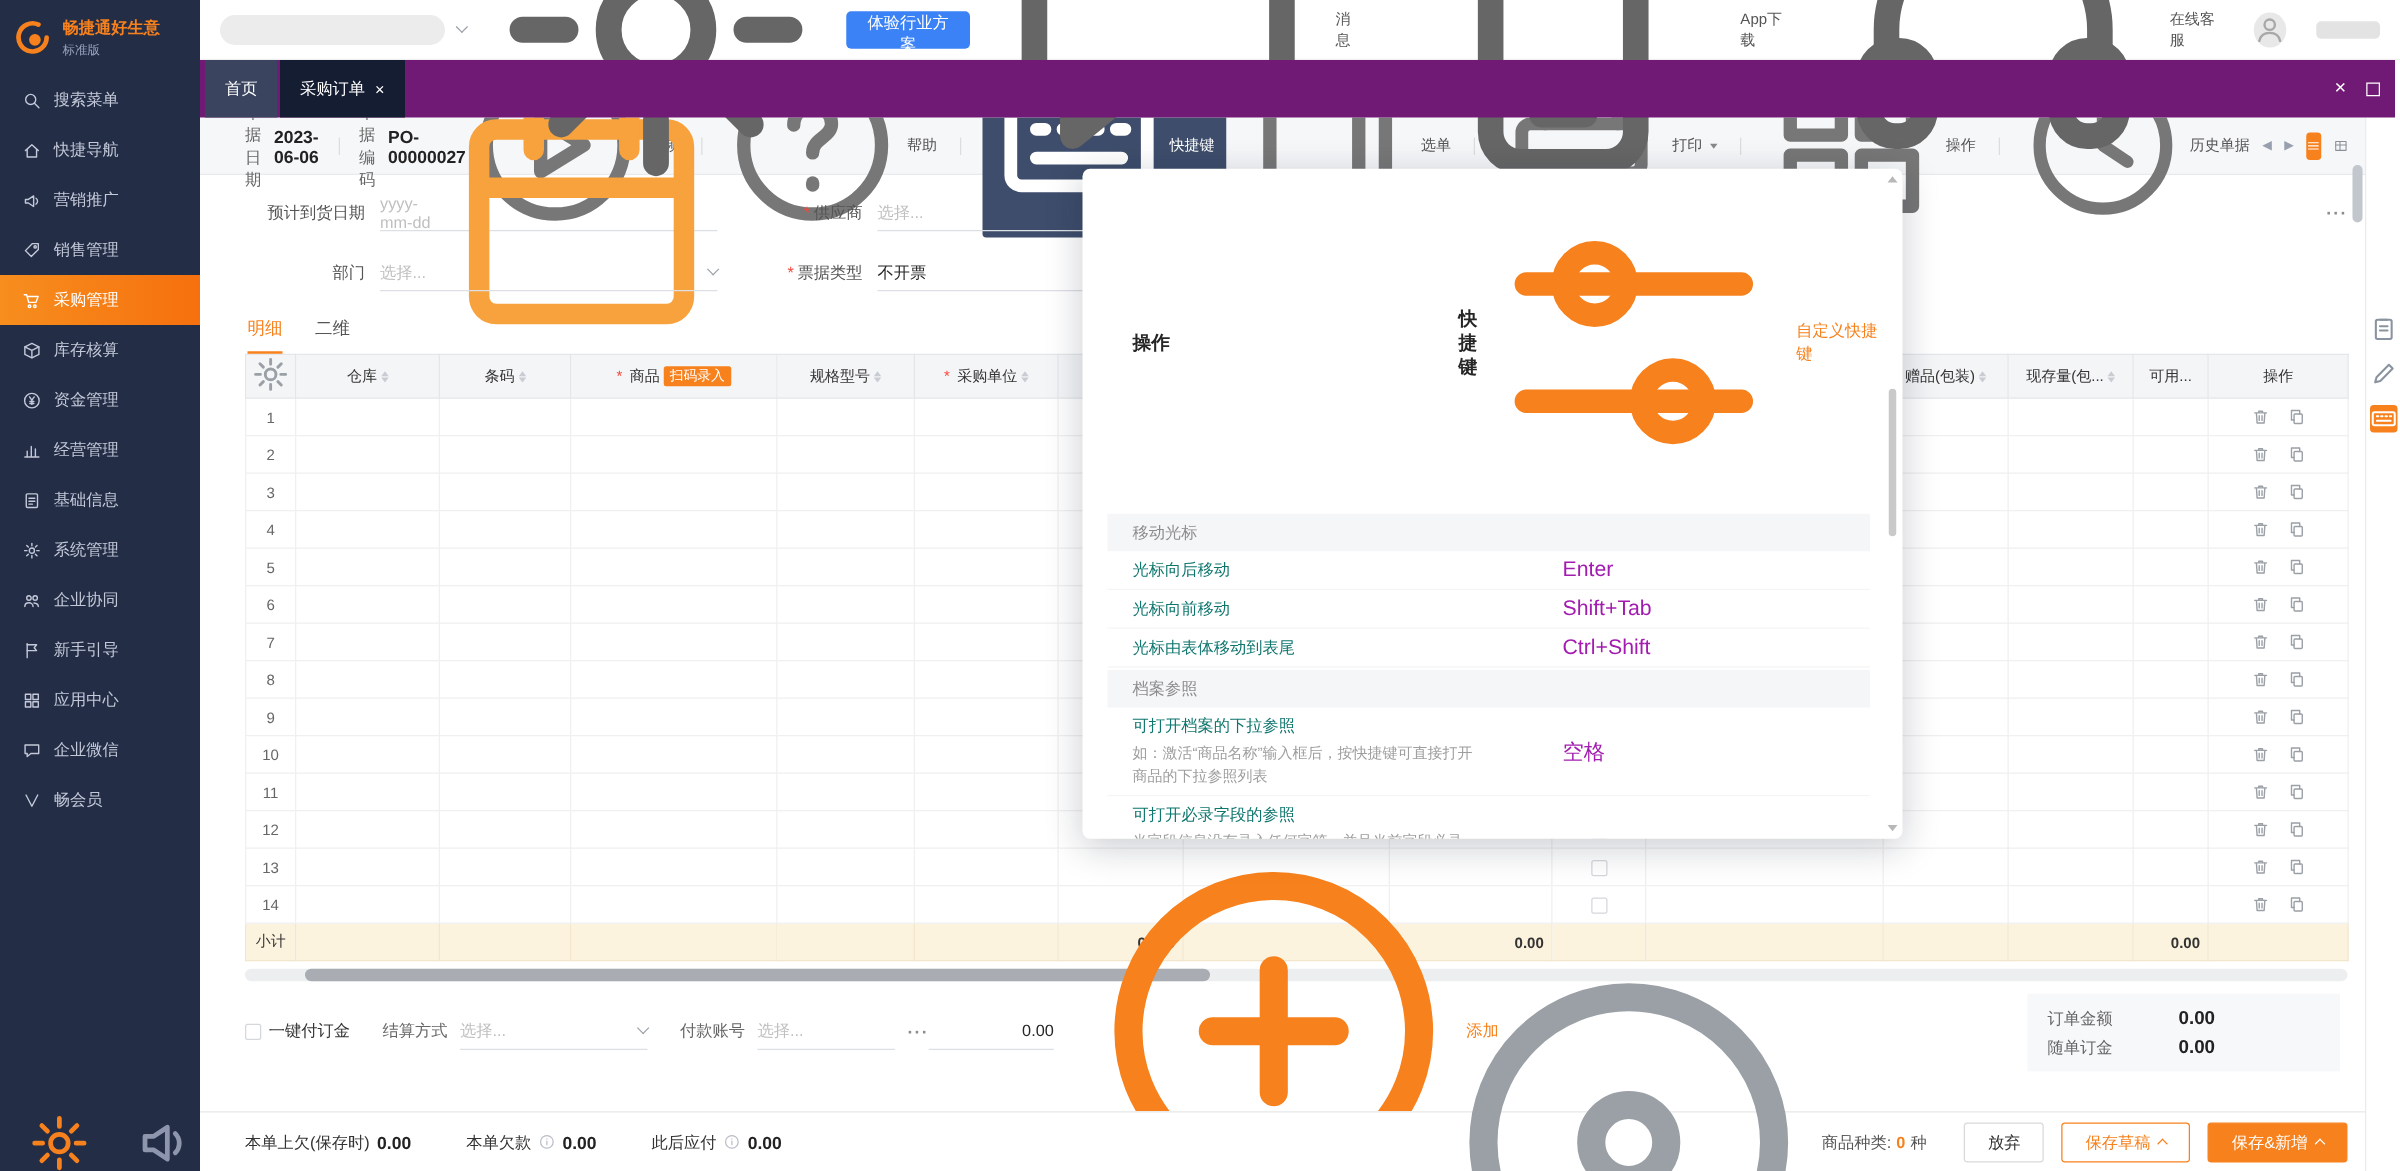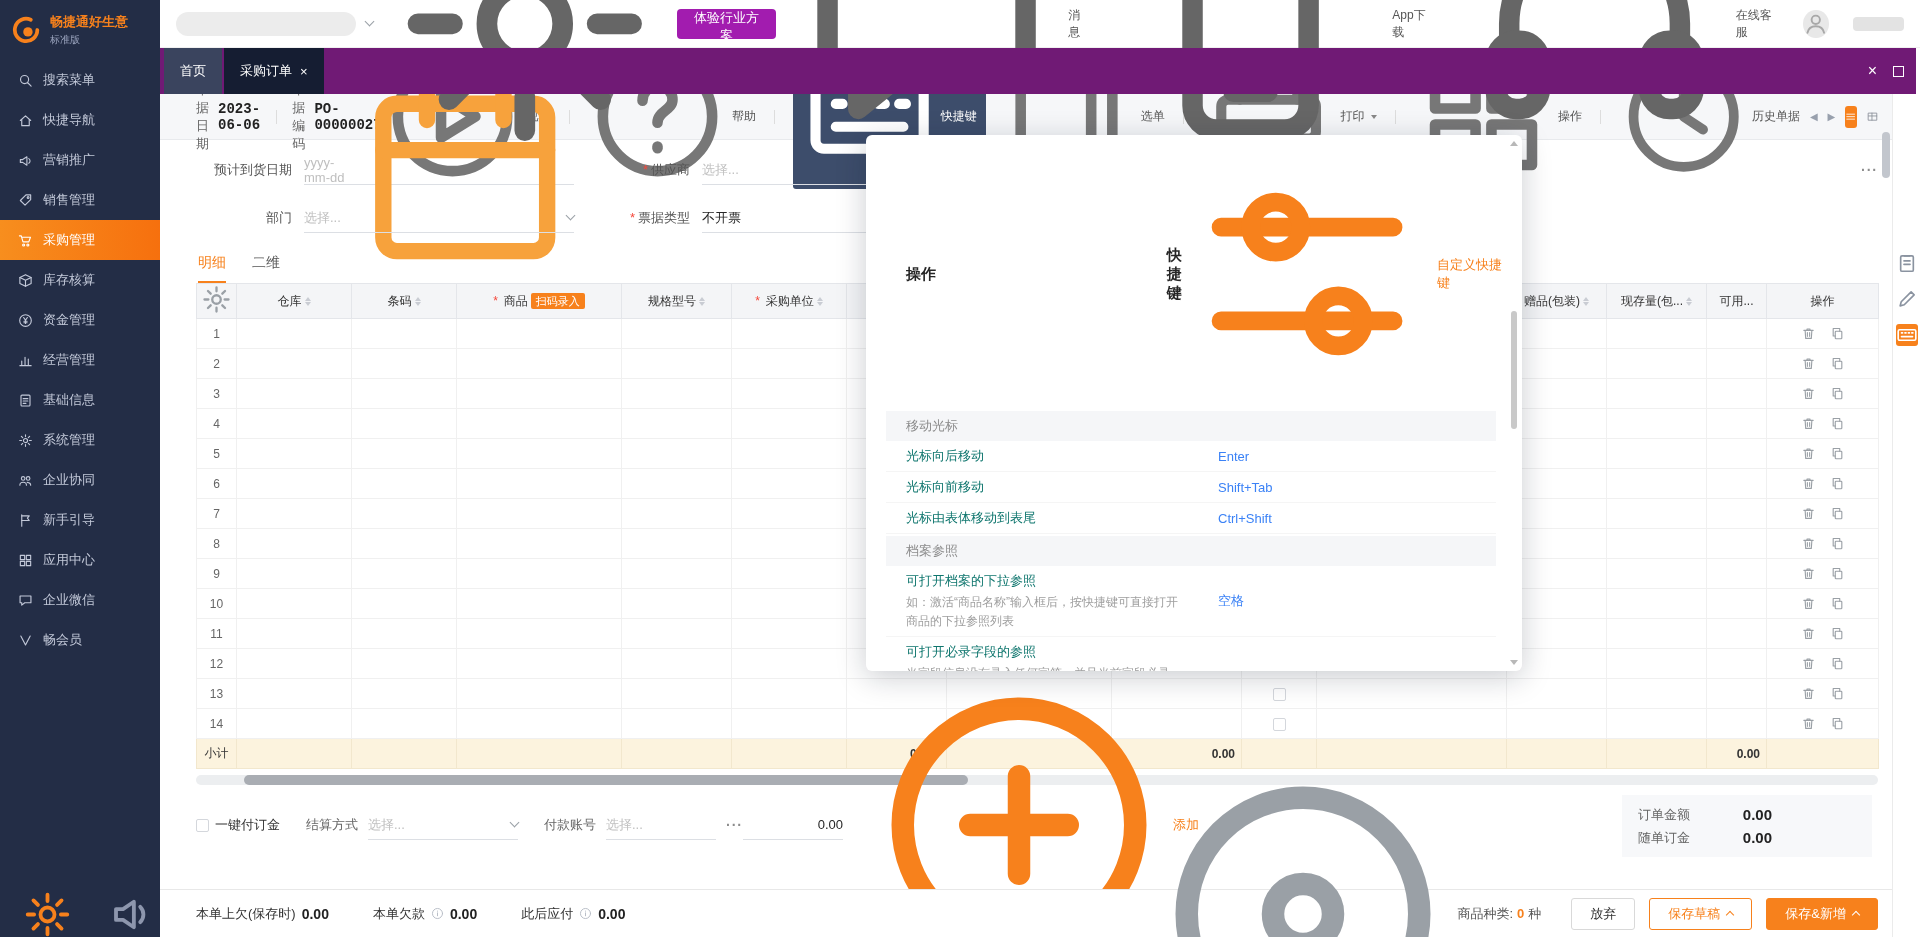--- a/index.html
+++ b/index.html
@@ -24,21 +24,21 @@
 
   
   .topbar{position:absolute;left:160px;top:0;right:0;height:48px;background:#fff;border-bottom:1px solid #f0f0f0;
           display:flex;align-items:center;padding:0 16px;gap:14px;z-index:25;}
   .company-select{display:flex;align-items:center;gap:10px;cursor:pointer;}
   .blur-block{display:inline-block;width:180px;height:24px;background:#ececec;border-radius:12px;}
   .blur-block.small{width:56px;height:14px;border-radius:4px;background:#e3e3e3;}
   .chev-dn{width:7px;height:7px;border-right:1.5px solid #9aa0a6;border-bottom:1.5px solid #9aa0a6;transform:rotate(45deg);display:inline-block;margin-top:-4px;}
   .tb-gear{cursor:pointer;}
   .tb-gear svg{width:17px;height:17px;color:#666;}
-  .solution-btn{background:#a21caf;color:#fff;border:none;border-radius:4px;height:30px;padding:0 14px;font-size:13px;cursor:pointer;font-family:inherit;}
+  .solution-btn{background:#3b82f6;color:#fff;border:none;border-radius:4px;height:30px;padding:0 14px;font-size:13px;cursor:pointer;font-family:inherit;}
   .tb-right{margin-left:auto;display:flex;align-items:center;gap:24px;}
   .tb-item{display:flex;align-items:center;gap:5px;position:relative;font-size:12px;color:#555;cursor:pointer;}
   .tb-item svg{width:16px;height:16px;color:#666;}
   .avatar{width:28px;height:28px;border-radius:50%;background:#e8e8e8;display:inline-flex;align-items:center;justify-content:center;color:#a8a8a8;cursor:pointer;}
   .avatar svg{width:17px;height:17px;}
 
   
   .tabbar{position:absolute;left:160px;top:48px;right:4px;height:46px;background:#701a75;display:flex;align-items:stretch;padding-left:4px;z-index:25;}
   .tab{display:flex;align-items:center;gap:8px;padding:0 16px;color:#fff;font-size:13px;background:#3a445e;margin-right:2px;cursor:pointer;}
   .tab.active{background:#151d32;}
@@ -47,21 +47,21 @@
   .tabbar-right{margin-left:auto;display:flex;align-items:center;gap:16px;padding-right:12px;color:#fff;}
   .tbr-x{font-size:16px;cursor:pointer;line-height:1;}
   .tbr-fs{width:11px;height:11px;border:1.5px solid #fff;display:inline-block;cursor:pointer;}
 
   
   .content{position:absolute;left:160px;top:94px;right:28px;bottom:48px;background:#fff;overflow:hidden;z-index:10;}
 
   .toolbar{display:flex;align-items:center;background:#f6f7f9;border-bottom:1px solid #e8eaed;padding:0 14px 0 36px;height:46px;font-size:12px;color:#555;}
   .tl-left{display:flex;align-items:center;gap:8px;}
   .lab{color:#666;font-size:13px;}
-  .val{color:#222;font-weight:bold;font-size:14px;font-family:Liberation Mono, monospace;}
+  .val{color:#222;font-weight:bold;font-size:14px;}
   .vsep{width:1px;height:14px;background:#ddd;margin:0 8px;}
   .tl-right{margin-left:auto;display:flex;align-items:center;gap:10px;}
   .ta{display:flex;align-items:center;gap:4px;cursor:pointer;color:#555;white-space:nowrap;}
   .ta svg{width:14px;height:14px;color:#777;}
   .ta.pill{background:#3d4d6b;color:#fff;border-radius:3px;padding:5px 9px;}
   .ta.pill svg{color:#fff;}
   .caret{width:0;height:0;border-top:4px solid #888;border-left:3.5px solid transparent;border-right:3.5px solid transparent;margin-left:2px;}
   .arr{color:#98a0ad;font-size:10px;cursor:pointer;}
   .viewbtn{width:22px;height:22px;border-radius:3px;display:inline-flex;align-items:center;justify-content:center;cursor:pointer;color:#8a8f98;}
   .viewbtn.active{background:#f7811c;color:#fff;}
@@ -161,21 +161,21 @@
   .hk-h-action{width:312px;font-size:15px;font-weight:bold;color:#262626;}
   .hk-h-key{flex:1;font-size:15px;font-weight:bold;color:#262626;}
   .hk-custom{display:inline-flex;align-items:center;gap:5px;color:#f7811c;font-size:13px;cursor:pointer;}
   .hk-custom svg{width:14px;height:14px;}
   .hk-body{padding:0 26px 0 20px;}
   .hk-section{background:#f5f6f8;height:30px;line-height:30px;padding-left:20px;font-size:13px;color:#8c8c8c;margin-top:2px;}
   .hk-row{display:flex;align-items:center;padding-left:20px;min-height:30px;border-bottom:1px solid #f5f5f5;}
   .hk-action{width:312px;padding:6px 30px 6px 0;}
   .hk-action-title{font-size:13px;color:#0f766e;}
   .hk-desc{font-size:12px;color:#9e9e9e;line-height:1.55;margin-top:3px;white-space:normal;}
-  .hk-key{flex:1;font-size:13px;color:#3b82f6;}
+  .hk-key{flex:1;font-size:17px;color:#a21caf;margin-left:32px;}
   .hk-scrollbar{position:absolute;right:3px;top:6px;bottom:6px;width:10px;}
   .hk-sb-up{position:absolute;top:0;left:1px;width:0;height:0;border-left:4px solid transparent;border-right:4px solid transparent;border-bottom:5px solid #b8b8b8;}
   .hk-sb-dn{position:absolute;bottom:0;left:1px;width:0;height:0;border-left:4px solid transparent;border-right:4px solid transparent;border-top:5px solid #b8b8b8;}
   .hk-sb-thumb{position:absolute;top:170px;left:2px;width:6px;height:118px;background:#c9c9c9;border-radius:3px;cursor:pointer;}
 </style>
 </head>
 <body>
 
 <div class="app">
 

